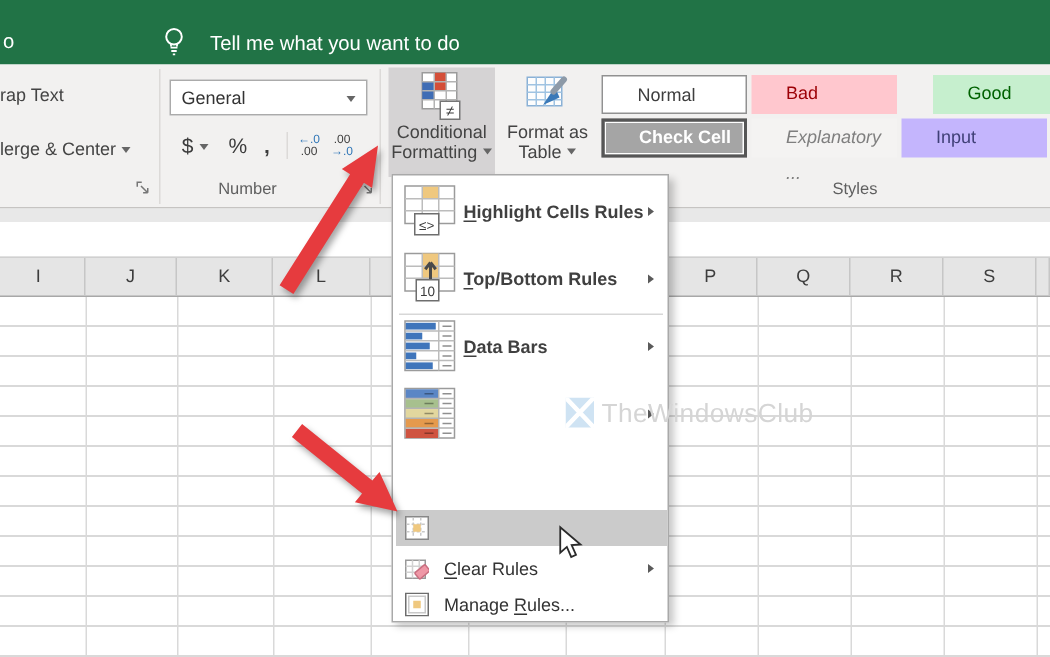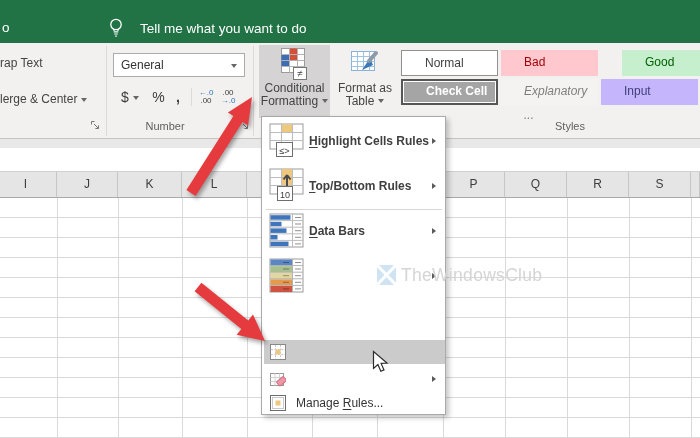--- a/index.html
+++ b/index.html
@@ -250,20 +250,21 @@
         <rect x="5.5" y="5.5" width="5" height="5" fill="#efc87f"></rect>
       </svg>
     </div>
 
     <div class="mi mi-small" style="top:250px;height:24px;">
       <svg class="mi-icon-sm" width="16" height="16">
         <rect x="0.5" y="2.5" width="13" height="12" fill="#fff" stroke="#999"></rect>
         <path d="M0.5,6.5 H13.5 M0.5,10.5 H13.5 M5,2.5 V14.5 M9.5,2.5 V14.5" stroke="#d2d2d2" fill="none"></path>
         <rect x="7" y="7.5" width="9" height="5.5" rx="1" transform="rotate(-40 11.5 10.2)" fill="#ef97a6" stroke="#c96f80"></rect>
       </svg>
+      <span class="mi-label"><span></span><span class="key">C</span><span>lear Rules</span></span>
       <span class="subarrow"></span>
     </div>
 
     <div class="mi mi-small" style="top:274px;height:24px;">
       <svg class="mi-icon-sm" width="16" height="16">
         <rect x="0.5" y="0.5" width="15" height="15" fill="#fff" stroke="#6d6d6d"></rect>
         <rect x="2.5" y="2.5" width="11" height="11" fill="none" stroke="#c9c9c9"></rect>
         <rect x="5.5" y="5.5" width="5" height="5" fill="#efc87f"></rect>
       </svg>
       <span class="mi-label"><span>Manage </span><span class="key">R</span><span>ules...</span></span>

